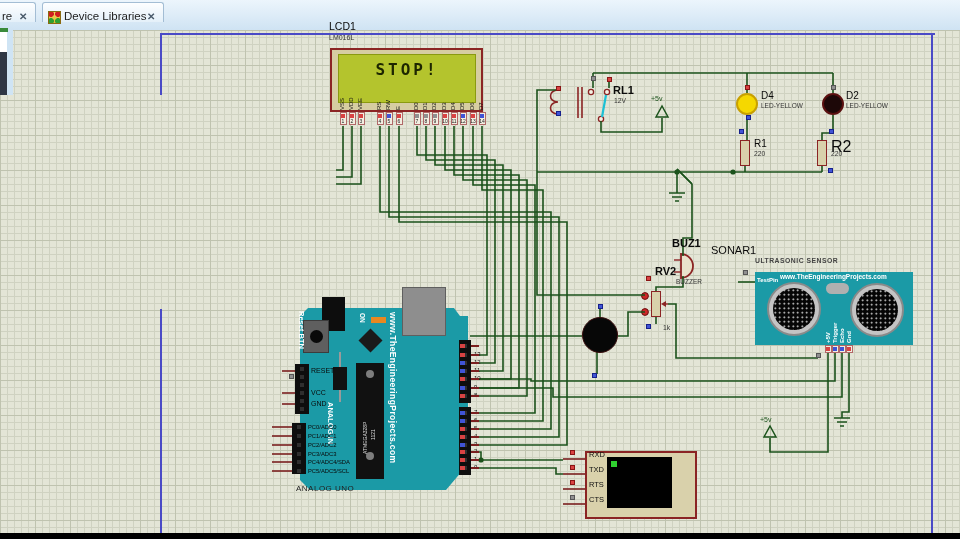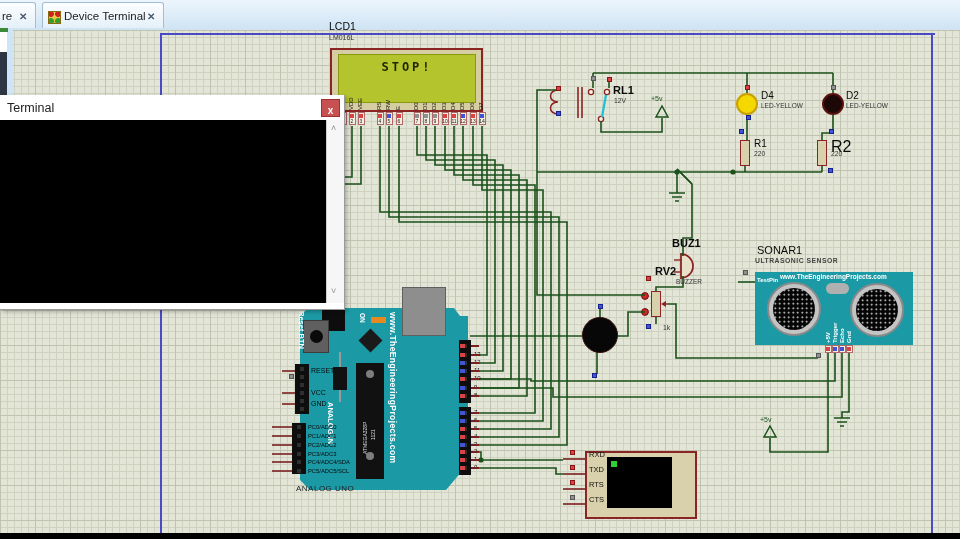--- a/index.html
+++ b/index.html
@@ -12,21 +12,21 @@
       linear-gradient(#bfc3af 1px,transparent 1px),linear-gradient(90deg,#bfc3af 1px,transparent 1px),
       linear-gradient(#cfd2c1 1px,transparent 1px),linear-gradient(90deg,#cfd2c1 1px,transparent 1px);
     background-size:35px 35px,35px 35px,7px 7px,7px 7px;}
   .sheet{position:absolute;background:#4a4ac6;}
   #wsvg{position:absolute;left:0;top:0;width:960px;height:539px;pointer-events:none;}
   .vtd{writing-mode:vertical-rl;}
   .vtx{writing-mode:vertical-rl;transform:rotate(180deg);}
   .tan{background:#d9d1ab;border:2px solid #8b2424;box-sizing:border-box;}
   .reflbl{font-size:11px;color:#0a0a0a;}
   .vallbl{font-size:6.8px;color:#333;}
-  .tab{position:absolute;top:2px;height:26px;background:linear-gradient(#fdfeff,#e4f0f9);
+  .tab{position:absolute;top:2px;height:20px;background:linear-gradient(#fdfeff,#e4f0f9);
        border:1px solid #a3bdd4;border-bottom:none;border-radius:3px 3px 0 0;box-sizing:border-box;}
   .tabx{color:#4a5a6a;font-weight:bold;font-size:10px;}
   .scrar{position:absolute;left:329px;color:#909090;font-size:9px;}
 </style>
 </head>
 <body>
 
 <div id="stage">
 
   <div class="g" style="left:0;top:0;width:960px;height:30px;background:linear-gradient(#ecf5fc,#cfe3f3);border-bottom:1px solid #8fb0cc;">
@@ -35,21 +35,21 @@
       <span class="tabx" style="position:absolute;left:19px;top:8px;">✕</span>
     </div>
     <div class="tab" style="left:42px;width:122px;">
       <span style="position:absolute;left:5px;top:8px;width:11px;height:11px;
         border:1px solid #8a6a10;background:
         radial-gradient(circle at 18% 18%, #d02020 22%, transparent 24%),
         radial-gradient(circle at 82% 18%, #d02020 22%, transparent 24%),
         radial-gradient(circle at 18% 82%, #30a030 22%, transparent 24%),
         radial-gradient(circle at 82% 82%, #30a030 22%, transparent 24%),
         linear-gradient(#f2d860,#e0b830);"></span>
-      <span style="position:absolute;left:21px;top:7px;font-size:11.5px;color:#222;">Device Terminal</span>
+      <span style="position:absolute;left:21px;top:7px;font-size:11.5px;color:#222;">Device Libraries</span>
       <span class="tabx" style="position:absolute;left:104px;top:8px;">✕</span>
     </div>
   </div>
 
   <div id="canvas"></div>
 
   <div class="g" style="left:0;top:30px;width:13px;height:65px;background:#ffffff;"></div>
   <div class="g" style="left:7px;top:30px;width:6px;height:65px;background:#cfe4f4;"></div>
   <div class="g" style="left:0;top:52px;width:7px;height:43px;background:#2e3644;"></div>
   <div class="g" style="left:0;top:28px;width:8px;height:4px;background:#3a8a3a;"></div>
@@ -173,21 +173,21 @@
       <polyline points="563,504 585,504" fill="none" stroke="#7a1f1f" stroke-width="1.6"></polyline>
       <circle cx="481" cy="460" r="2.6" fill="#1b521b"></circle>
       <circle cx="677" cy="172" r="2.6" fill="#1b521b"></circle>
       <circle cx="733" cy="172" r="2.6" fill="#1b521b"></circle>
     </svg>
 
   <div class="g reflbl" style="left:329px;top:20px;font-size:10.5px;">LCD1</div>
   <div class="g" style="left:329px;top:34px;font-size:7px;color:#333;">LM016L</div>
   <div class="g" style="left:330px;top:48px;width:153px;height:64px;background:#d6cda2;border:2px solid #8b2424;box-sizing:border-box;"></div>
   <div class="g" style="left:338px;top:54px;width:138px;height:49px;background:#b4c42d;border:1px solid #8a9a10;box-sizing:border-box;text-align:center;">
-    <span style="display:inline-block;margin-top:5px;font-family:'DejaVu Sans Mono',monospace;font-weight:bold;font-size:12px;letter-spacing:3px;color:#1d2600;">STOP!</span>
+    <span style="display:inline-block;margin-top:5px;font-family:'DejaVu Sans Mono',monospace;font-weight:bold;font-size:16px;letter-spacing:3px;color:#1d2600;">STOP!</span>
   </div>
   <div class="g" id="lcd-pins" style="left:0;top:0;">
       <div class="vtx" style="position: absolute; left: 339px; top: 80px; height: 30px; font-size: 6px; color: rgb(17, 17, 17);">VSS</div>
       <div style="position: absolute; left: 339.5px; top: 112px; width: 7px; height: 13px; background: rgb(242, 238, 225); border: 1px solid rgb(176, 104, 104); box-sizing: border-box;"></div>
       <div style="position: absolute; left: 341px; top: 113.5px; width: 4px; height: 4px; background: rgb(217, 67, 67);"></div>
       <div style="position: absolute; left: 339px; top: 118px; width: 8px; text-align: center; font-size: 5px; color: rgb(34, 34, 34);">1</div>
       <div class="vtx" style="position: absolute; left: 348px; top: 80px; height: 30px; font-size: 6px; color: rgb(17, 17, 17);">VDD</div>
       <div style="position: absolute; left: 348.5px; top: 112px; width: 7px; height: 13px; background: rgb(242, 238, 225); border: 1px solid rgb(176, 104, 104); box-sizing: border-box;"></div>
       <div style="position: absolute; left: 350px; top: 113.5px; width: 4px; height: 4px; background: rgb(217, 67, 67);"></div>
       <div style="position: absolute; left: 348px; top: 118px; width: 8px; text-align: center; font-size: 5px; color: rgb(34, 34, 34);">2</div>
@@ -261,21 +261,21 @@
   <div class="g vallbl" style="left:831px;top:150px;">220</div>
 
   <div class="g reflbl" style="left:672px;top:237px;font-weight:bold;">BUZ1</div>
   <div class="g" style="left:676px;top:278px;font-size:6.5px;color:#333;">BUZZER</div>
   <div class="g reflbl" style="left:655px;top:265px;font-weight:bold;">RV2</div>
   <div class="g tan" style="left:651px;top:291px;width:10px;height:26px;border-width:1.5px;"></div>
   <div class="g vallbl" style="left:663px;top:324px;">1k</div>
 
   <div class="g" style="left:582px;top:317px;width:36px;height:36px;border-radius:50%;background:#070707;border:1px solid #3a0d0d;box-sizing:border-box;"></div>
 
-  <div class="g reflbl" style="left:757px;top:244px;font-size:11px;">SONAR1</div>
+  <div class="g reflbl" style="left:711px;top:244px;font-size:11px;">SONAR1</div>
   <div class="g" style="left:755px;top:257px;font-size:6.8px;font-weight:bold;color:#444;letter-spacing:.5px;">ULTRASONIC SENSOR</div>
   <div class="g" style="left:755px;top:272px;width:158px;height:73px;background:#1b9aa6;"></div>
   <div class="g" style="left:757px;top:277px;font-size:6px;font-weight:bold;color:#fff;">TestPin</div>
   <div class="g" style="left:780px;top:273px;font-size:6.5px;font-weight:bold;color:#fff;">www.TheEngineeringProjects.com</div>
   <div class="g" style="left:767px;top:282px;width:54px;height:54px;border-radius:50%;background:#c4c4c4;border:2px solid #8a8a8a;box-sizing:border-box;"></div>
   <div class="g" style="left:773px;top:288px;width:42px;height:42px;border-radius:50%;background-color:#050505;background-image:radial-gradient(#e8e8e8 0.8px,transparent 1px);background-size:4.5px 4.5px;"></div>
   <div class="g" style="left:850px;top:283px;width:54px;height:54px;border-radius:50%;background:#c4c4c4;border:2px solid #8a8a8a;box-sizing:border-box;"></div>
   <div class="g" style="left:856px;top:289px;width:42px;height:42px;border-radius:50%;background-color:#050505;background-image:radial-gradient(#e8e8e8 0.8px,transparent 1px);background-size:4.5px 4.5px;"></div>
   <div class="g" style="left:826px;top:283px;width:23px;height:11px;border-radius:6px;background:#b0b0b0;"></div>
   <div class="g" id="sonar-pins">
@@ -404,31 +404,20 @@
       <div style="position: absolute; left: 308px; top: 441.5px; font-size: 5.8px; color: rgb(10, 10, 10); white-space: nowrap;">PC2/ADC2</div>
       <div style="position: absolute; left: 297px; top: 443px; width: 4px; height: 4px; background: rgb(47, 47, 47);"></div>
       <div style="position: absolute; left: 308px; top: 450.5px; font-size: 5.8px; color: rgb(10, 10, 10); white-space: nowrap;">PC3/ADC3</div>
       <div style="position: absolute; left: 297px; top: 452px; width: 4px; height: 4px; background: rgb(47, 47, 47);"></div>
       <div style="position: absolute; left: 308px; top: 458.5px; font-size: 5.8px; color: rgb(10, 10, 10); white-space: nowrap;">PC4/ADC4/SDA</div>
       <div style="position: absolute; left: 297px; top: 460px; width: 4px; height: 4px; background: rgb(47, 47, 47);"></div>
       <div style="position: absolute; left: 308px; top: 467.5px; font-size: 5.8px; color: rgb(10, 10, 10); white-space: nowrap;">PC5/ADC5/SCL</div>
       <div style="position: absolute; left: 297px; top: 469px; width: 4px; height: 4px; background: rgb(47, 47, 47);"></div>
     </div>
 
-  <div class="g" style="left:0;top:95px;width:344px;height:214px;background:#fff;border-right:1px solid #9a9a9a;border-bottom:1px solid #9a9a9a;box-shadow:2px 2px 4px rgba(0,0,0,.25);">
-    <div style="position:absolute;left:7px;top:6px;font-size:12.5px;color:#222;">Terminal</div>
-    <div style="position:absolute;left:321px;top:4px;width:19px;height:18px;background:#c75050;border:1px solid #a03030;box-sizing:border-box;text-align:center;">
-      <span style="color:#fff;font-size:10px;font-weight:bold;line-height:16px;">x</span>
-    </div>
-    <div style="position:absolute;left:0;top:25px;width:326px;height:183px;background:#000;"></div>
-    <div style="position:absolute;left:326px;top:25px;width:18px;height:183px;background:#f6f6f6;border-left:1px solid #d0d0d0;box-sizing:border-box;">
-      <span class="scrar" style="left:4px;top:3px;position:absolute;">˄</span>
-      <span class="scrar" style="left:4px;top:166px;position:absolute;">˅</span>
-    </div>
-  </div>
 
   <div class="g" style="left:0;top:533px;width:960px;height:6px;background:#000;"></div>
 <div style="position: absolute; left: 606.5px; top: 76.5px; width: 5px; height: 5px; background: rgb(217, 67, 67); border: 1px solid rgb(138, 21, 21); box-sizing: border-box;"></div>
     <div style="position: absolute; left: 744.5px; top: 84.5px; width: 5px; height: 5px; background: rgb(217, 67, 67); border: 1px solid rgb(138, 21, 21); box-sizing: border-box;"></div>
     <div style="position: absolute; left: 555.5px; top: 85.5px; width: 5px; height: 5px; background: rgb(217, 67, 67); border: 1px solid rgb(138, 21, 21); box-sizing: border-box;"></div>
     <div style="position: absolute; left: 645.5px; top: 275.5px; width: 5px; height: 5px; background: rgb(217, 67, 67); border: 1px solid rgb(138, 21, 21); box-sizing: border-box;"></div>
     <div style="position: absolute; left: 569.5px; top: 449.5px; width: 5px; height: 5px; background: rgb(217, 67, 67); border: 1px solid rgb(138, 21, 21); box-sizing: border-box;"></div>
     <div style="position: absolute; left: 569.5px; top: 464.5px; width: 5px; height: 5px; background: rgb(217, 67, 67); border: 1px solid rgb(138, 21, 21); box-sizing: border-box;"></div>
     <div style="position: absolute; left: 569.5px; top: 479.5px; width: 5px; height: 5px; background: rgb(217, 67, 67); border: 1px solid rgb(138, 21, 21); box-sizing: border-box;"></div>
     <div style="position: absolute; left: 590.5px; top: 75.5px; width: 5px; height: 5px; background: rgb(144, 144, 144); border: 1px solid rgb(86, 86, 86); box-sizing: border-box;"></div>

